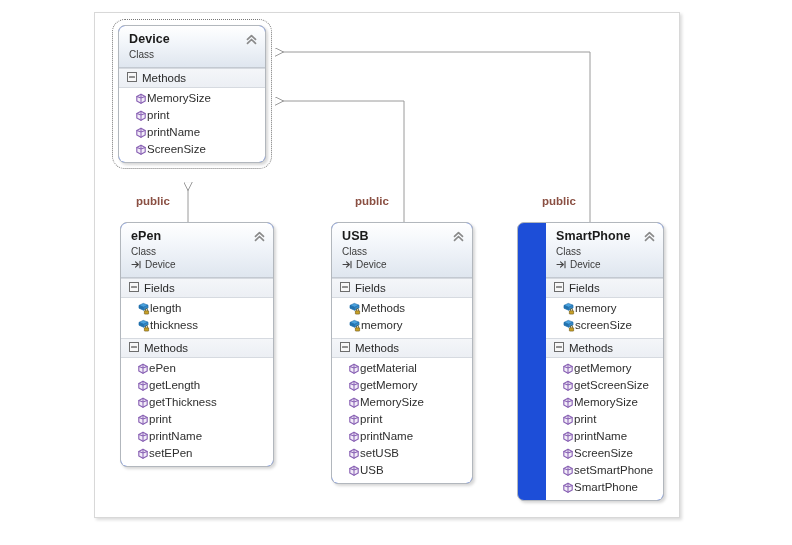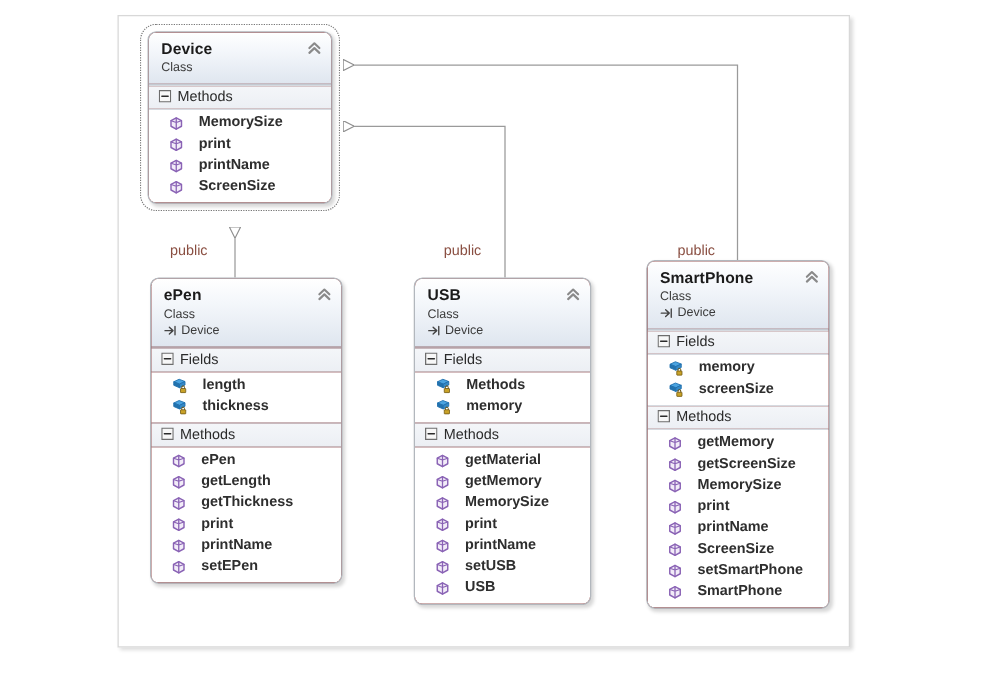--- a/index.html
+++ b/index.html
@@ -42,26 +42,27 @@
     width: 792px; height: 545px;
     pointer-events: none;
   }
 
   .conn-label {
     position: absolute;
     font-size: 11.5px;
     color: #8a4f42;
     font-family: "Liberation Sans", sans-serif;
     white-space: nowrap;
+    font-weight: bold;
   }
 
   
   .class-shape {
     position: absolute;
-    background: #7f1d1d;
+    background: #1d4ed8;
     border: 1px solid #b2b7bd;
     border-radius: 7px;
     box-sizing: border-box;
     box-shadow: 2px 2px 3px rgba(0,0,0,0.16);
     overflow: hidden;
   }
 
   .class-shape.selected {
     outline: 1px dotted #777;
     outline-offset: 5px;
@@ -121,37 +122,36 @@
   }
 
   .compartment-body {
     padding: 2px 0 4px 0;
     background: #ffffff;
   }
 
   .member-row {
     display: flex;
     align-items: center;
-    gap: 12px;
+    gap: 0;
     padding: 0px 8px 0 16px;
     height: 17px;
     font-size: 11.5px;
     color: #2e2e2e;
-    font-weight: bold;
   }
 
   .member-name { line-height: 17px; }
 
   .icon { display: inline-block; flex: 0 0 auto; line-height: 0; }
 
   
   .sh-device     { left: 118px; top: 25px;  width: 148px; }
   .sh-epen       { left: 120px; top: 222px; width: 154px; }
   .sh-usb        { left: 331px; top: 222px; width: 142px; }
-  .sh-smartphone { left: 517px; top: 208px; width: 147px; }
+  .sh-smartphone { left: 517px; top: 222px; width: 147px; padding-left: 28px; }
 </style>
 </head>
 <body>
 
 <div id="canvas">
 
   <div class="designer-frame"></div>
 
   <svg class="connector-layer" width="792" height="545" viewBox="0 0 792 545">
     <defs>

